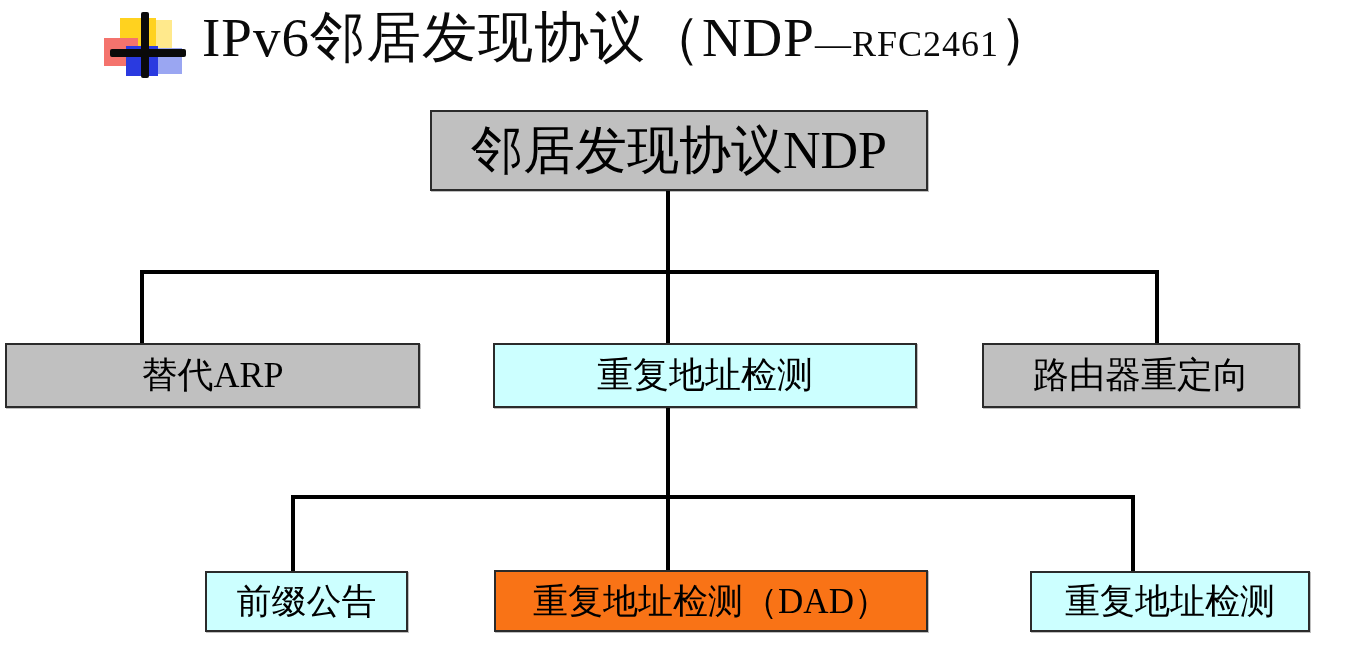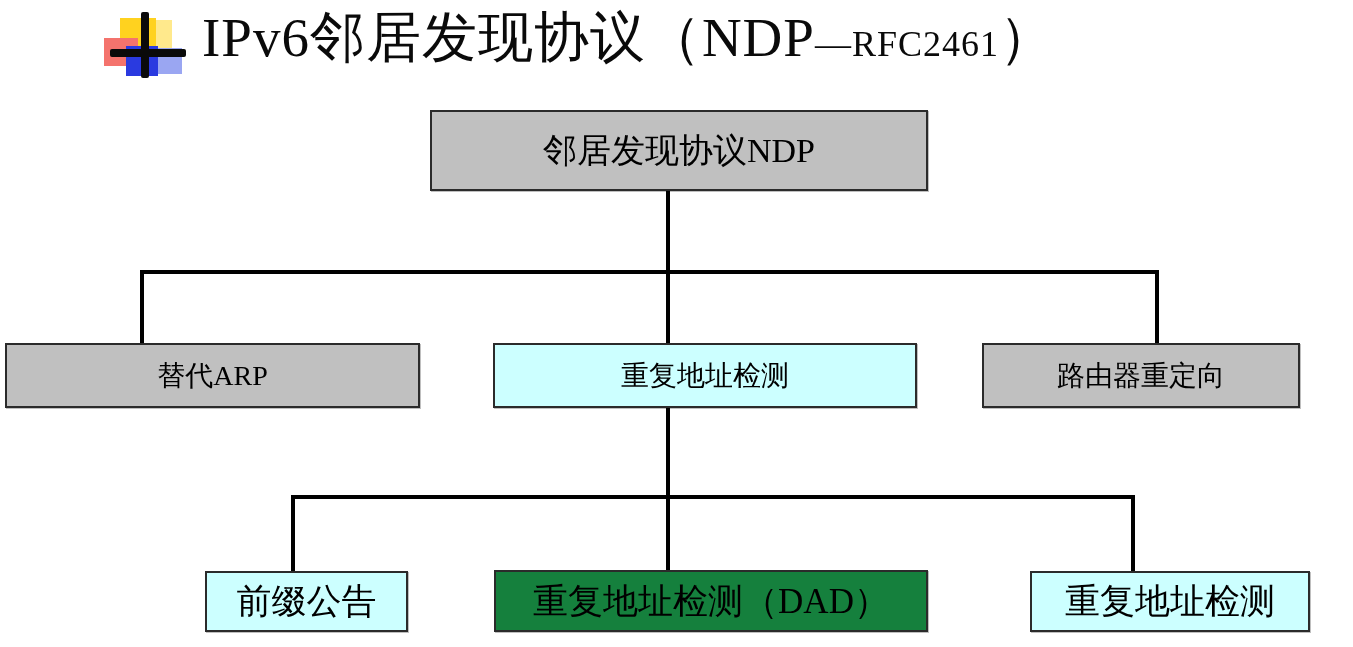--- a/index.html
+++ b/index.html
@@ -38,22 +38,22 @@
   
   .node{
     position:absolute;
     box-sizing:border-box;
     border:2.5px solid #2b2b2b;
     display:flex;align-items:center;justify-content:center;
     color:#000;
     white-space:nowrap;
     box-shadow:1px 1px 0 rgba(0,0,0,0.25);
   }
-  .node.root{left:430px;top:110px;width:498px;height:81px;font-size:34px;}
-  .node.l1{top:343px;height:65px;font-size:28px;}
+  .node.root{left:430px;top:110px;width:498px;height:81px;font-size:52px;}
+  .node.l1{top:343px;height:65px;font-size:36px;}
   .node.l1.a{left:5px;width:415px;}
   .node.l1.b{left:493px;width:424px;}
   .node.l1.c{left:982px;width:318px;}
   .node.l2{font-size:35px;}
   .node.l2.a{left:205px;top:571px;width:203px;height:61px;}
   .node.l2.b{left:494px;top:570px;width:434px;height:62px;}
   .node.l2.c{left:1030px;top:571px;width:280px;height:61px;}
 
   
   .connector{position:absolute;background:#000;}
@@ -87,16 +87,16 @@
   <div class="connector" style="left: 666px; top: 499px; width: 4px; height: 71px; background-color: rgb(0, 0, 0);"></div>
   <div class="connector" style="left: 1131px; top: 499px; width: 4px; height: 72px; background-color: rgb(0, 0, 0);"></div>
 
   <div class="node root" style="background-color: rgb(192, 192, 192); border-color: rgb(43, 43, 43); color: rgb(0, 0, 0);">邻居发现协议NDP</div>
 
   <div class="node l1 a" style="background-color: rgb(192, 192, 192); border-color: rgb(43, 43, 43); color: rgb(0, 0, 0);">替代ARP</div>
   <div class="node l1 b" style="background-color: rgb(204, 255, 255); border-color: rgb(43, 43, 43); color: rgb(0, 0, 0);">重复地址检测</div>
   <div class="node l1 c" style="background-color: rgb(192, 192, 192); border-color: rgb(43, 43, 43); color: rgb(0, 0, 0);">路由器重定向</div>
 
   <div class="node l2 a" style="background-color: rgb(204, 255, 255); border-color: rgb(43, 43, 43); color: rgb(0, 0, 0);">前缀公告</div>
-  <div class="node l2 b" style="background-color: #15803d; border-color: rgb(43, 43, 43); color: rgb(0, 0, 0);">重复地址检测（DAD）</div>
+  <div class="node l2 b" style="background-color: #f97316; border-color: rgb(43, 43, 43); color: rgb(0, 0, 0);">重复地址检测（DAD）</div>
   <div class="node l2 c" style="background-color: rgb(204, 255, 255); border-color: rgb(43, 43, 43); color: rgb(0, 0, 0);">重复地址检测</div>
 
 </div>
 
 </body></html>

